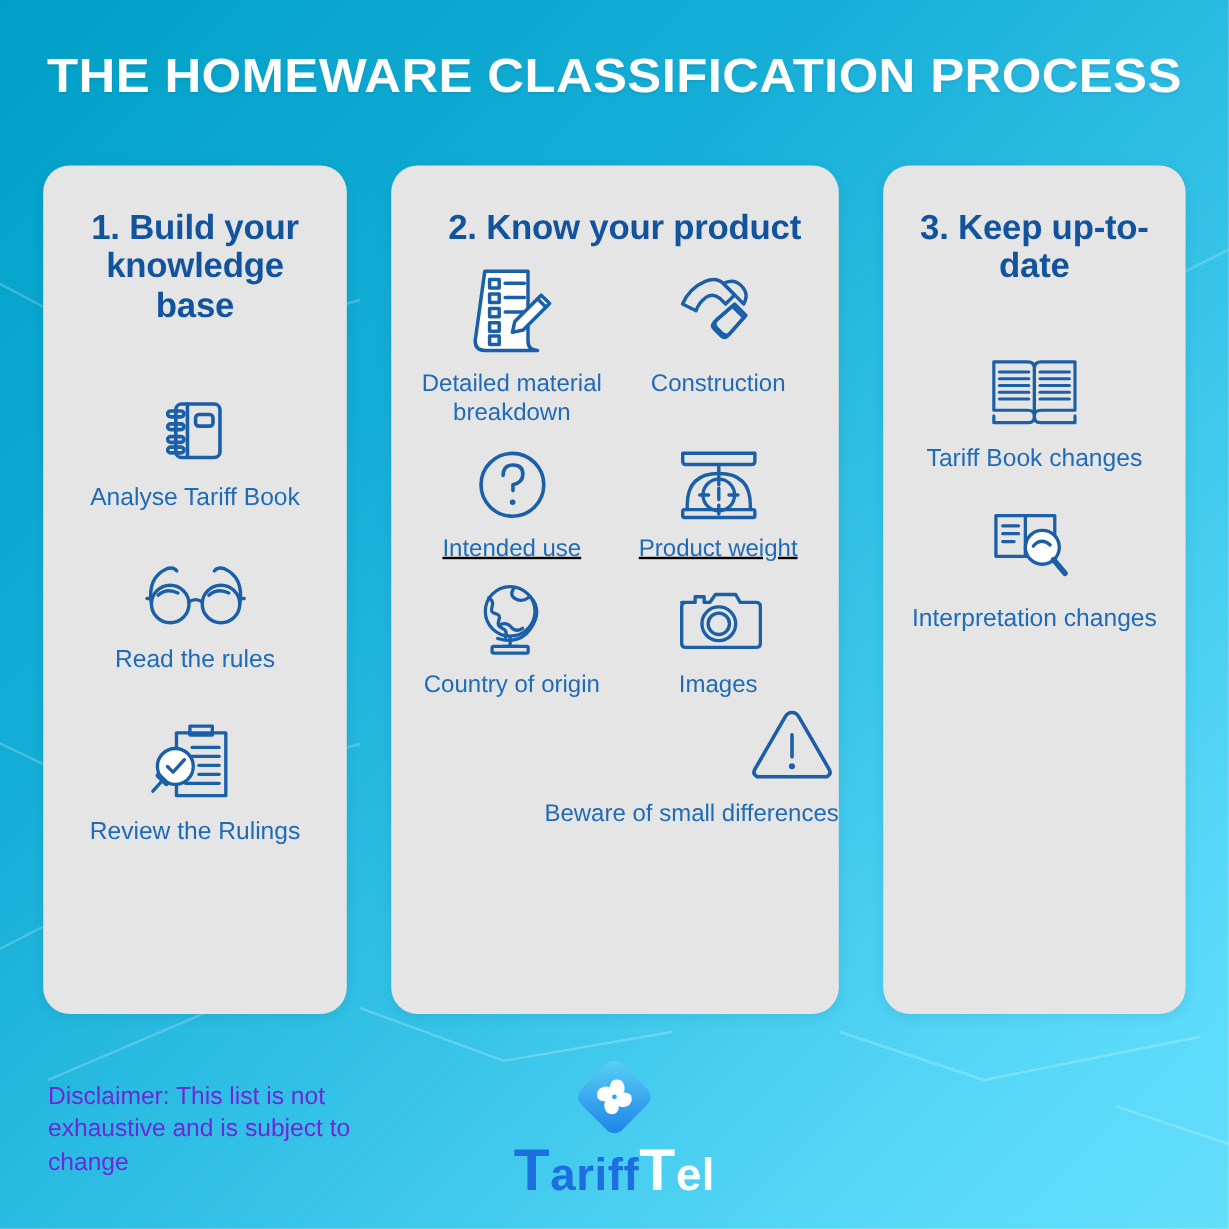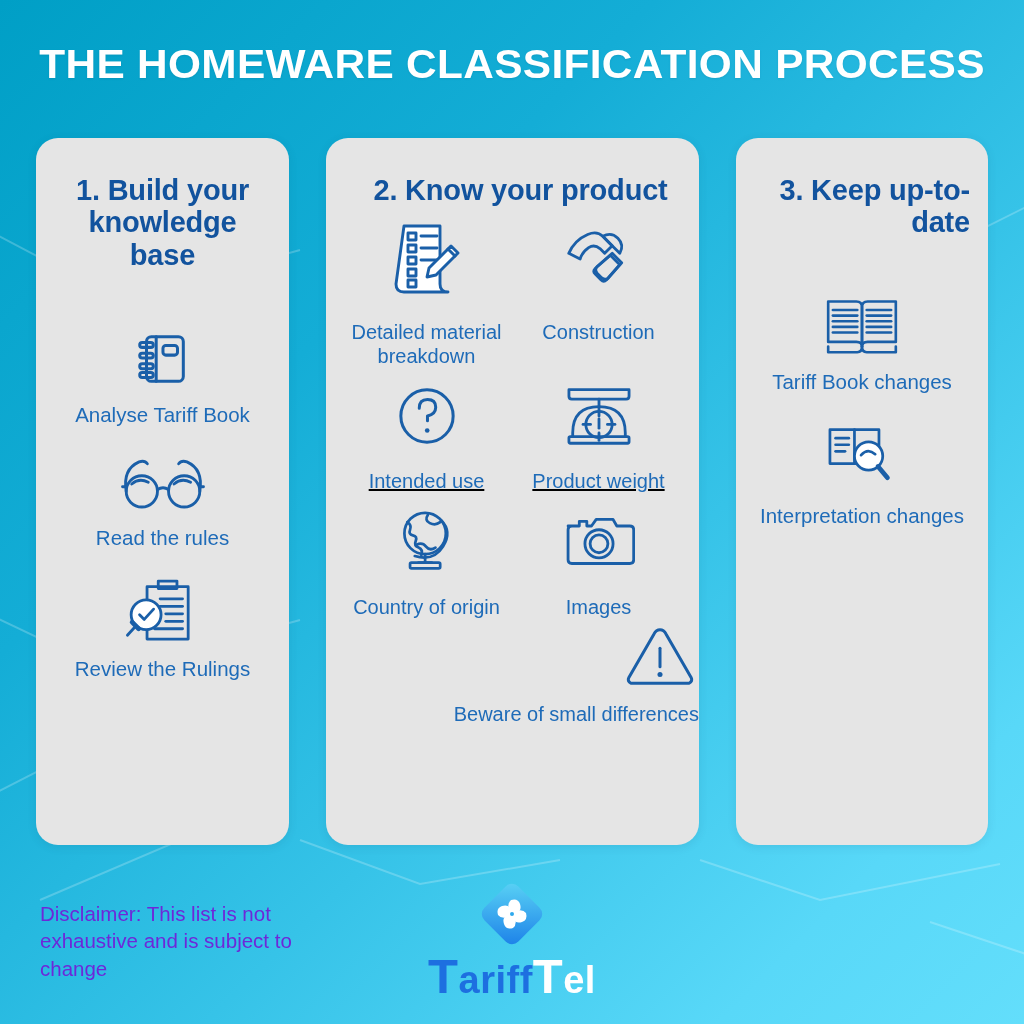--- a/index.html
+++ b/index.html
@@ -28,42 +28,42 @@
   #card-1{left:36px;top:138px;width:253px;height:707px;}
   #card-2{left:326px;top:138px;width:373px;height:707px;padding-left:16px;}
   #card-3{left:736px;top:138px;width:252px;height:707px;}
 
   .card-title{
     color:#12539E;font-weight:bold;text-align:center;line-height:1.12;
     letter-spacing:-.2px;
   }
   #card-1 .card-title{font-size:29px;padding:36px 22px 0;}
   #card-2 .card-title{font-size:29px;padding:36px 14px 0;white-space:nowrap;}
-  #card-3 .card-title{font-size:29px;padding:36px 18px 0;text-align:right;}
+  #card-3 .card-title{font-size:29px;padding:36px 18px 0;}
 
   .item-label{
     color:#1E6BB8;text-align:center;line-height:1.22;font-size:20.5px;
   }
   #card-2 .item-label{font-size:20px;}
 
   .item{display:flex;flex-direction:column;align-items:center;}
   .icon-wrap{display:flex;align-items:center;justify-content:center;}
 
   
   #c1-items{position:absolute;left:0;top:190px;width:253px;
-            display:flex;flex-direction:column;align-items:center;gap:4px;}
+            display:flex;flex-direction:column;align-items:center;gap:16px;}
   #c1-items .item{margin-top:24px;}
   #c1-items .item:first-child{margin-top:0;}
   #c1-items .item-label{margin-top:12px;}
 
   
   #c2-grid{position:absolute;left:0;top:82px;width:373px;}
   .c2-row{display:flex;justify-content:center;align-items:flex-start;}
   .c2-cell{width:172px;display:flex;flex-direction:column;align-items:center;}
-  .c2-cell .item-label{margin-top:22px;}
+  .c2-cell .item-label{margin-top:10px;}
   #c2-last{display:flex;flex-direction:column;align-items:flex-end;margin-top:2px;}
   #c2-last .item-label{margin-top:10px;}
 
   
   #c3-items{position:absolute;left:0;top:156px;width:252px;
             display:flex;flex-direction:column;align-items:center;justify-content:flex-end;}
   #c3-items .item{margin-top:30px;}
   #c3-items .item:first-child{margin-top:0;}
   #c3-items .item-label{margin-top:13px;}
 

